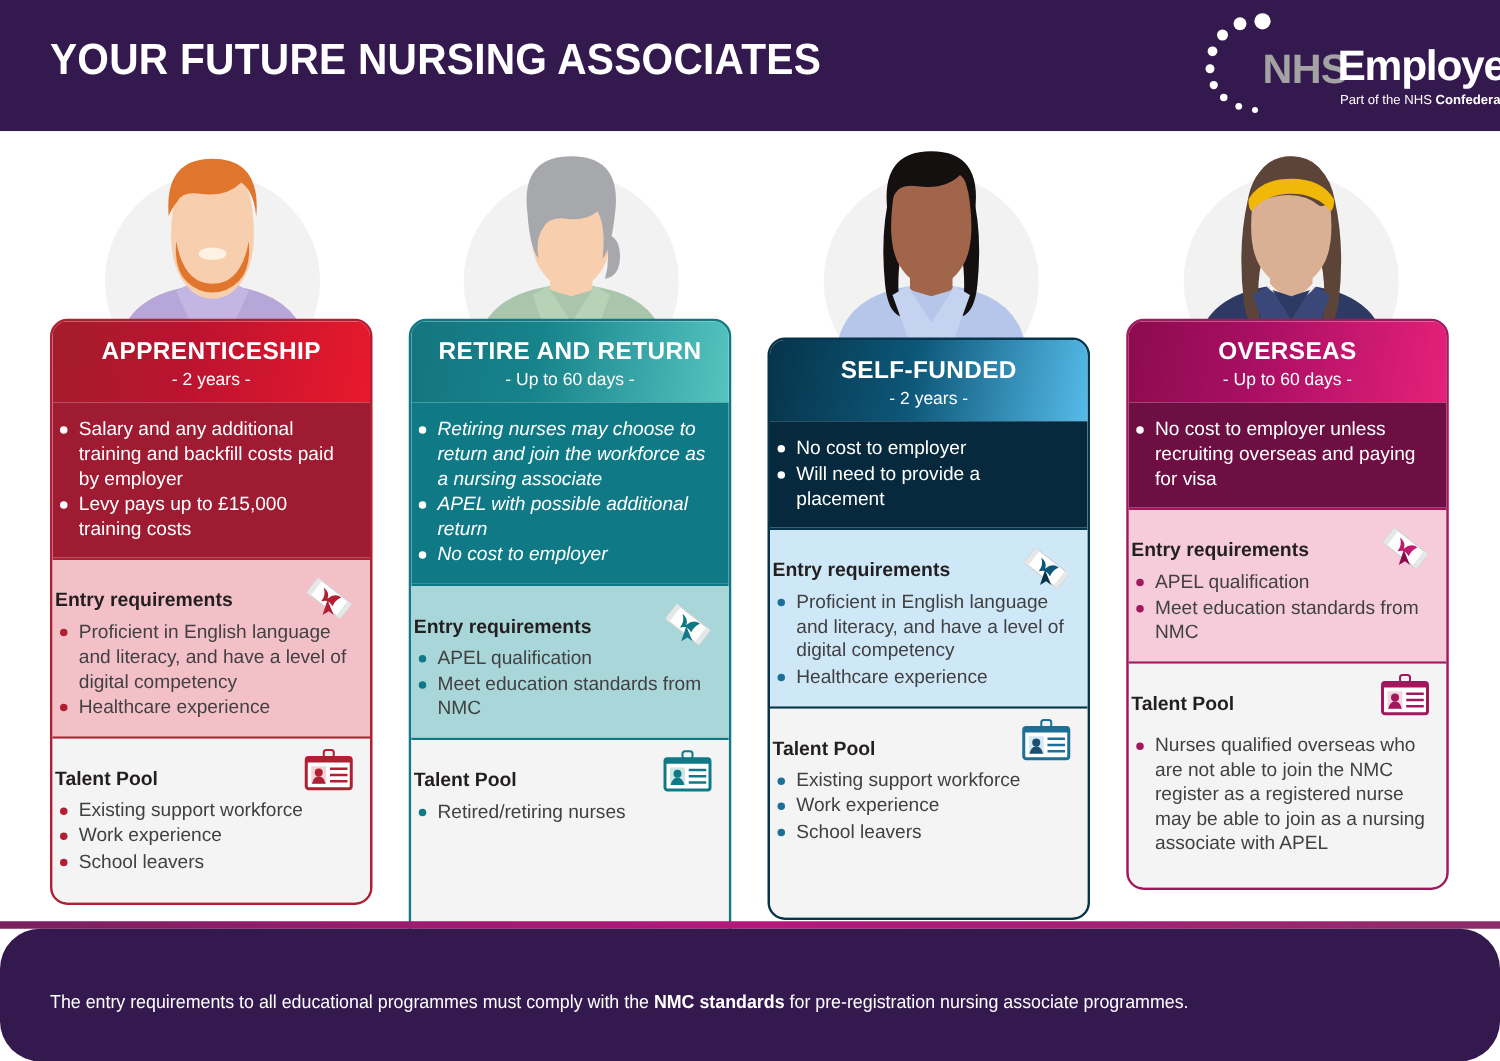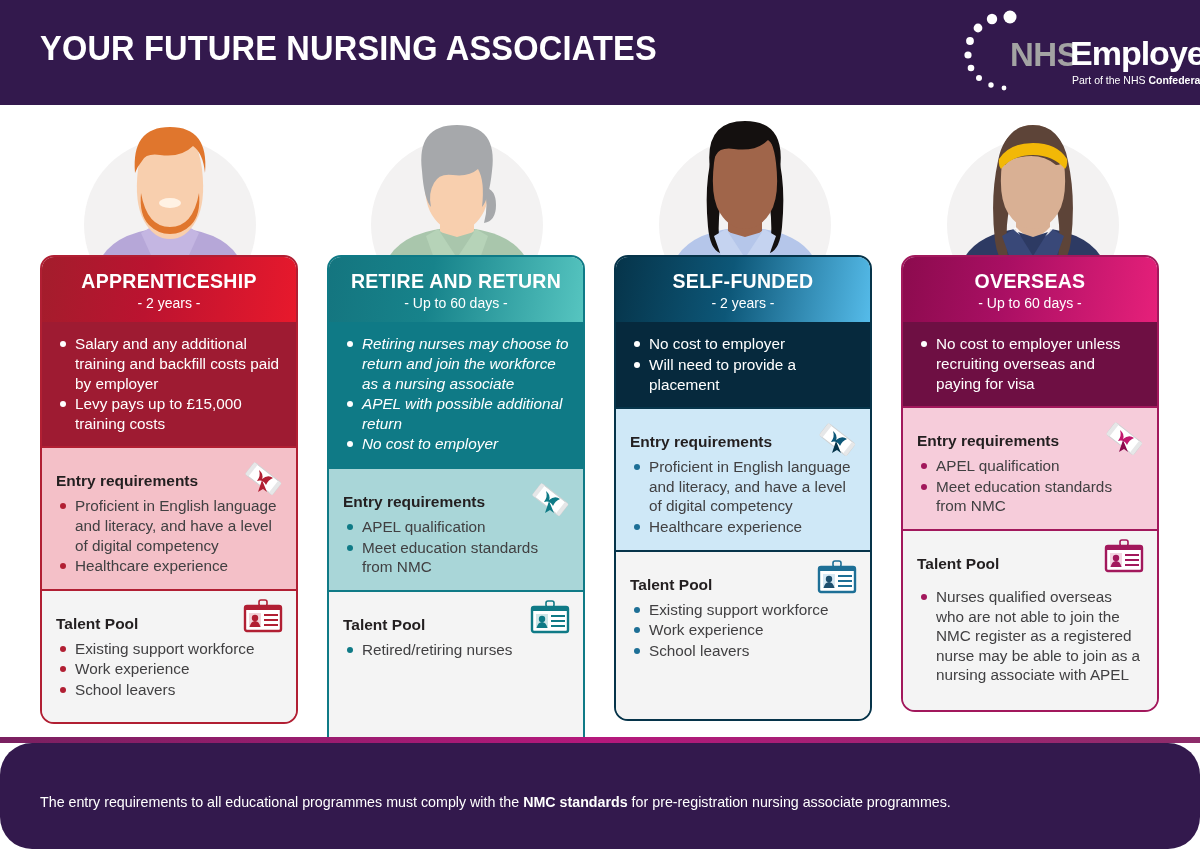--- a/index.html
+++ b/index.html
@@ -65,21 +65,21 @@
     padding: 14px 10px 11px 10px;
     text-align:center;
     color:#fff;
   }
   .card-title {
     font-size: 19.5px; font-weight: bold; letter-spacing: 0.3px;
     line-height: 1.05;
   }
   .card-sub { font-size: 14px; margin-top: 4px; font-weight: normal; }
 
-  .sec { position:relative; padding: 12px 14px 12px 14px; }
+  .sec { position:relative; padding: 12px 14px 12px 2px; }
   .sec-dark { color:#ffffff; }
   .sec-head {
     font-size: 15.5px; font-weight: bold; color:#231f20;
     margin-bottom: 6px;
     margin-top: 12px;
   }
   ul.bl { list-style:none; }
   ul.bl li {
     position:relative;
     padding-left: 19px;
@@ -288,21 +288,21 @@
           <rect x="22" y="15" width="14" height="2" fill="#0f7a86"></rect>
           <rect x="22" y="20" width="14" height="2" fill="#0f7a86"></rect>
           <rect x="22" y="25" width="14" height="2" fill="#0f7a86"></rect>
         </svg>
         <ul class="bl">
           <li>Retired/retiring nurses</li>
         </ul>
       </div>
     </div>
 
-    <div class="card" id="card-2" style="left:614px; top:150px; border-color:#06344a;">
+    <div class="card" id="card-2" style="left:614px; top:165px; border-color:#06344a;">
       <div class="card-head" style="background:linear-gradient(100deg,#06344a 0%,#0d5778 45%,#55bbe9 100%);">
         <div class="card-title">SELF-FUNDED</div>
         <div class="card-sub">- 2 years -</div>
       </div>
       <div class="sec sec-dark" style="background:#06293d;">
         <ul class="bl">
           <li>No cost to employer</li>
           <li>Will need to provide a placement</li>
         </ul>
       </div>

